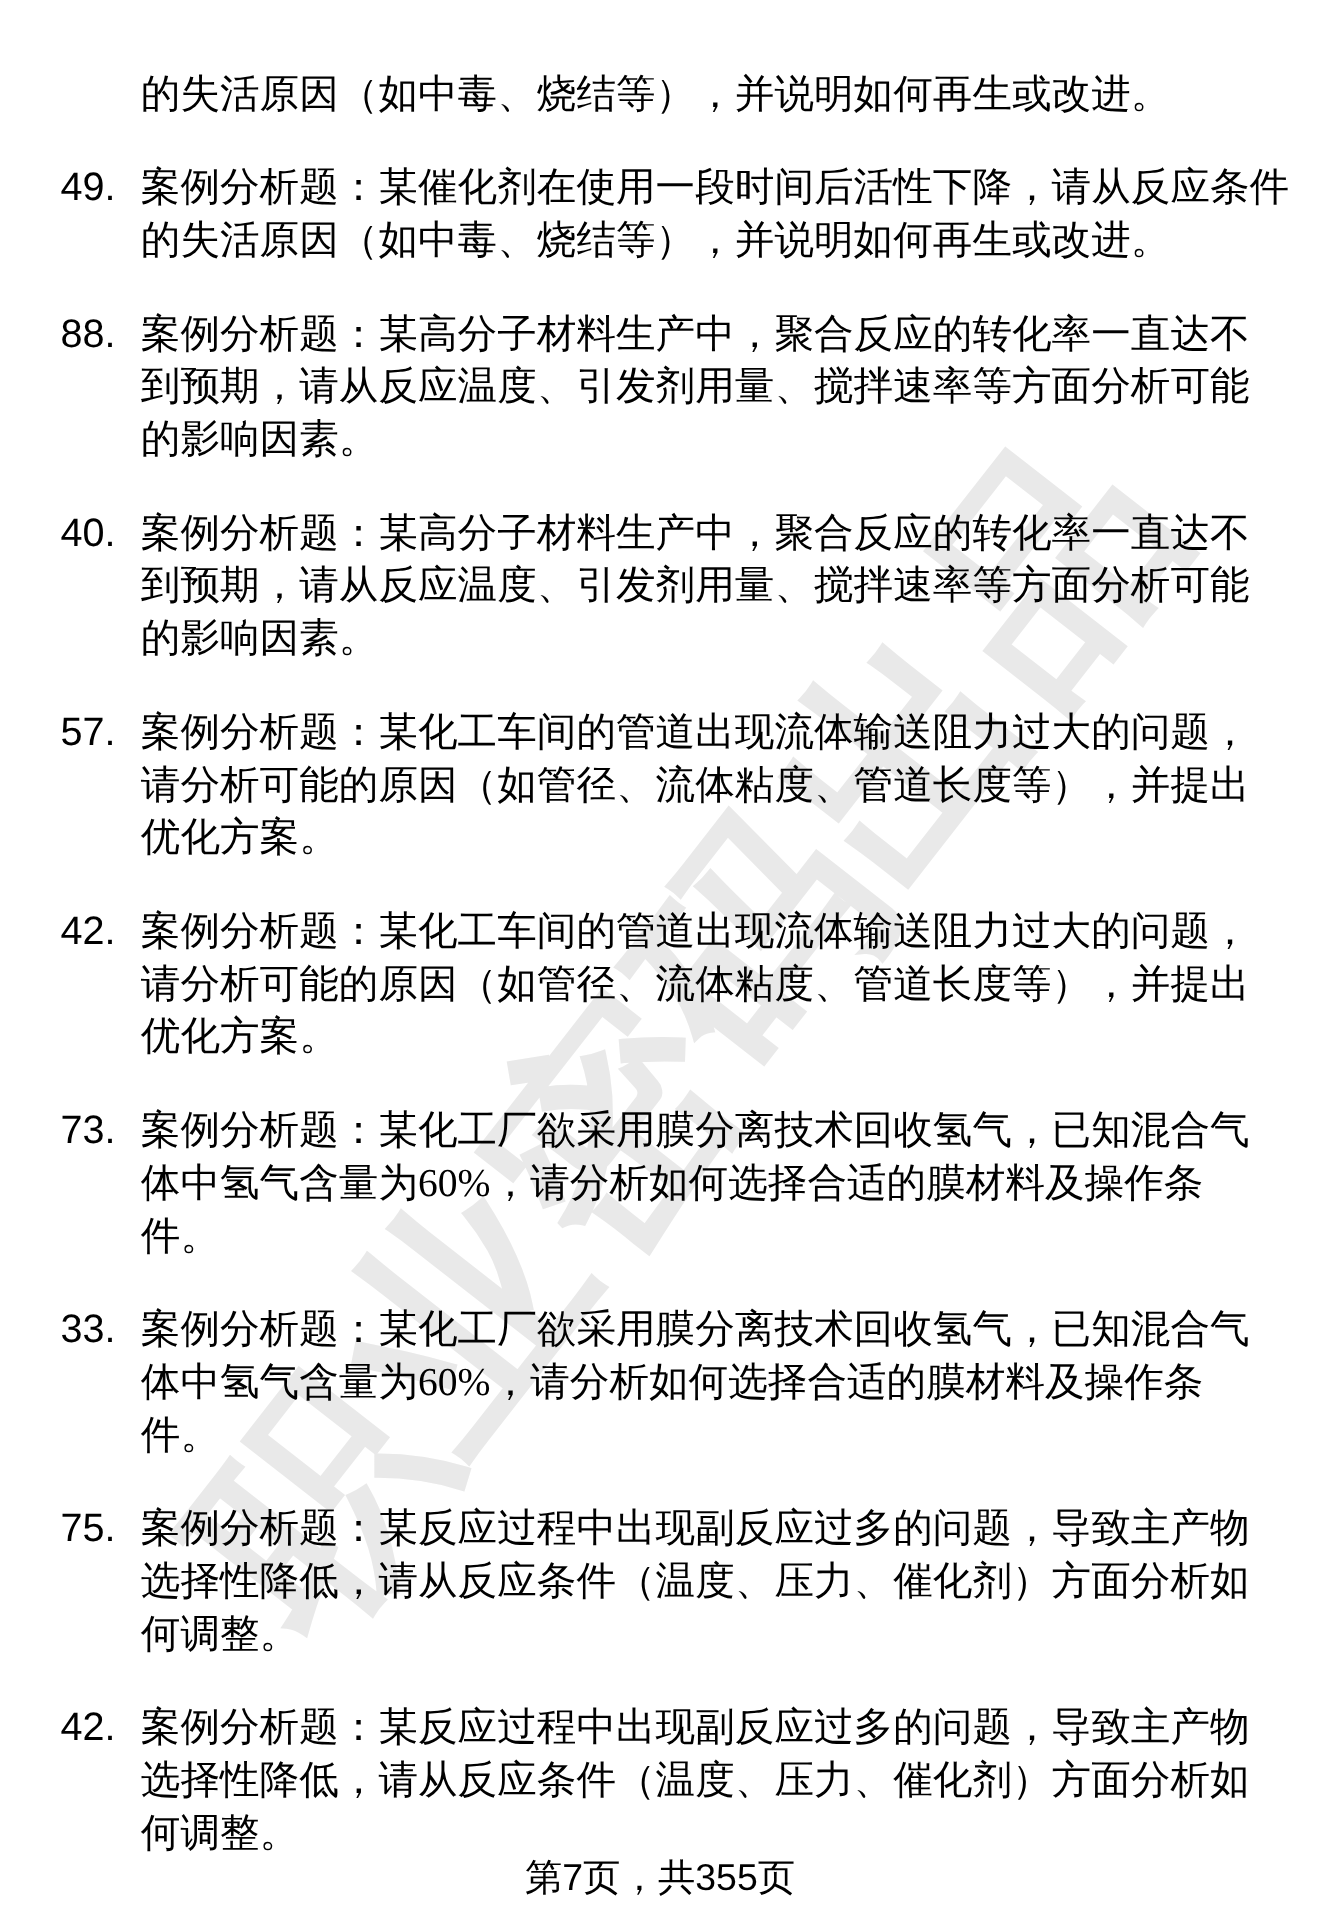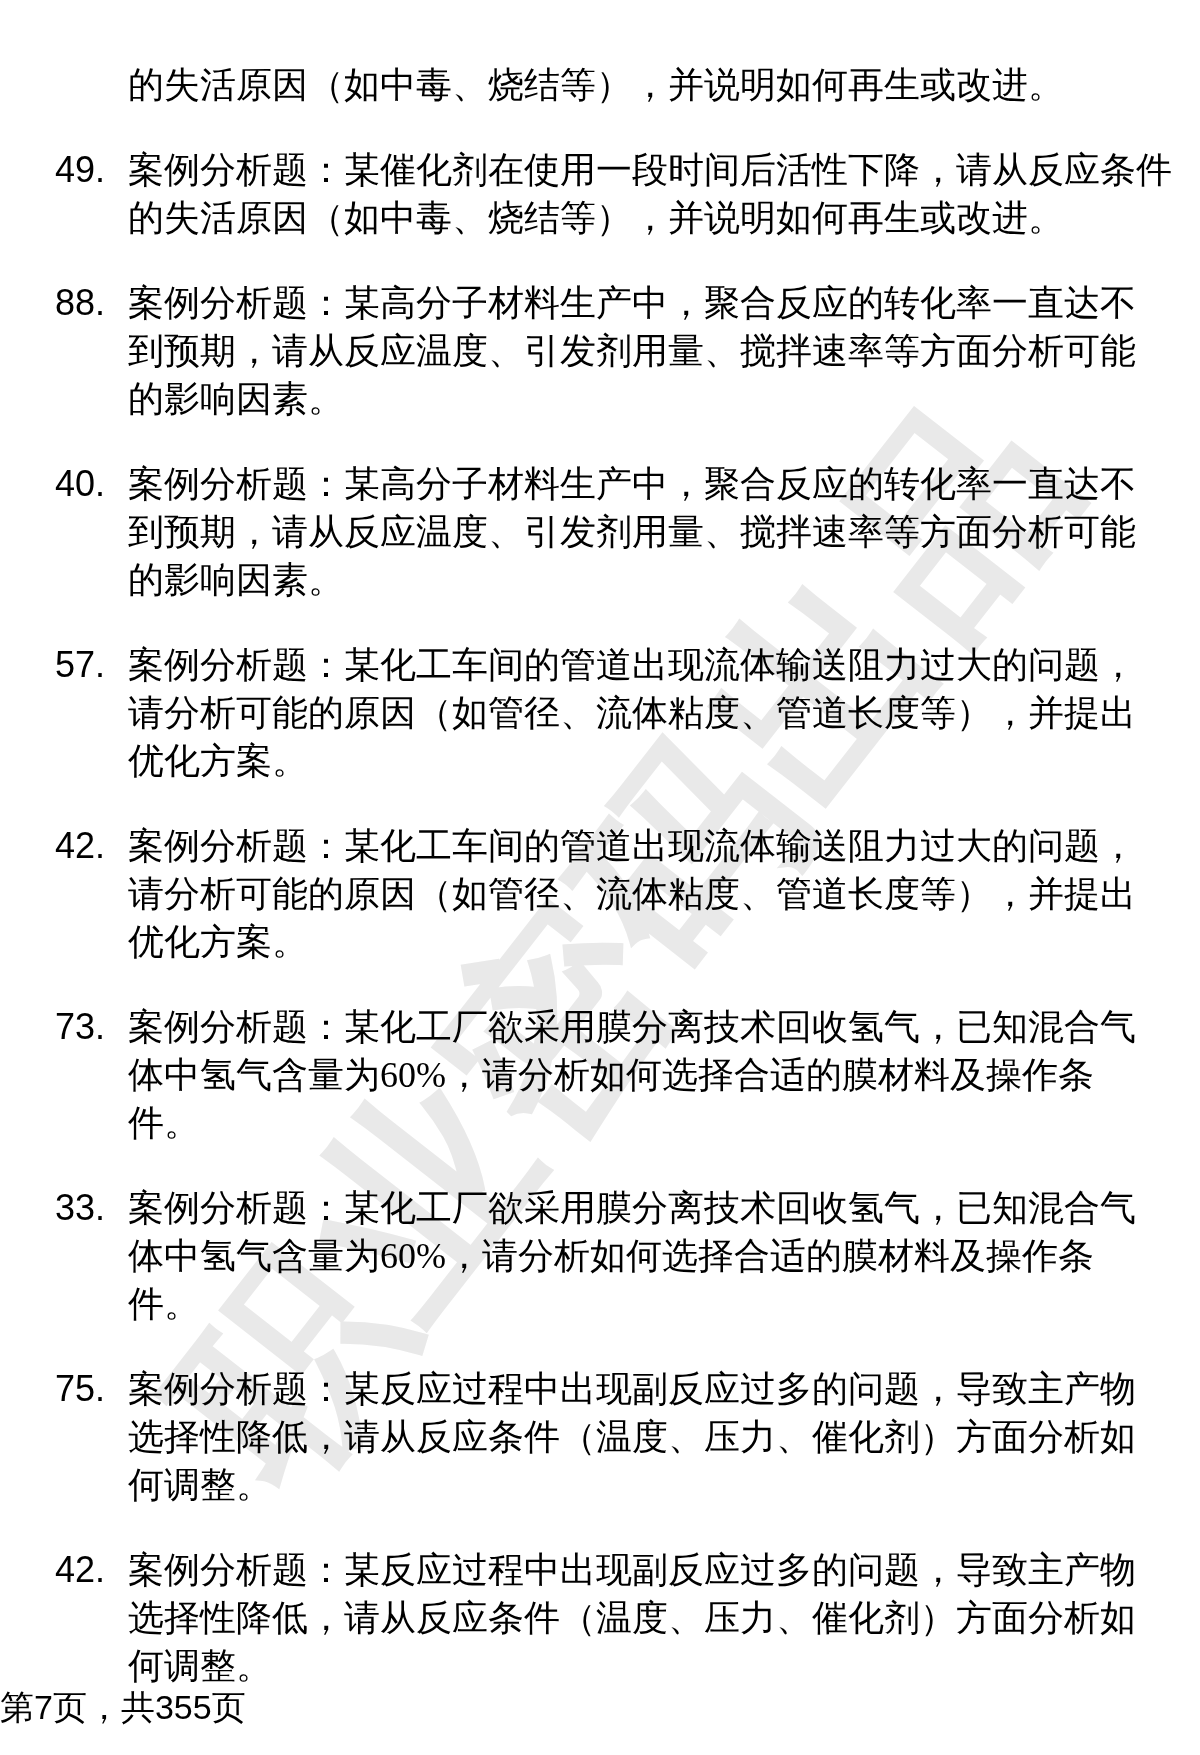--- a/index.html
+++ b/index.html
@@ -53,21 +53,21 @@
   }
   .q-line {
     white-space: nowrap;
     font-family: Liberation Serif, serif;
   }
   .footer {
     position: absolute;
     left: 0;
     right: 0;
     bottom: 28px;
-    text-align: left;
+    text-align: center;
     font-size: 34px;
     line-height: 40px;
     z-index: 1;
   }
 </style>
 </head>
 <body>
 
 <div class="page">
 

